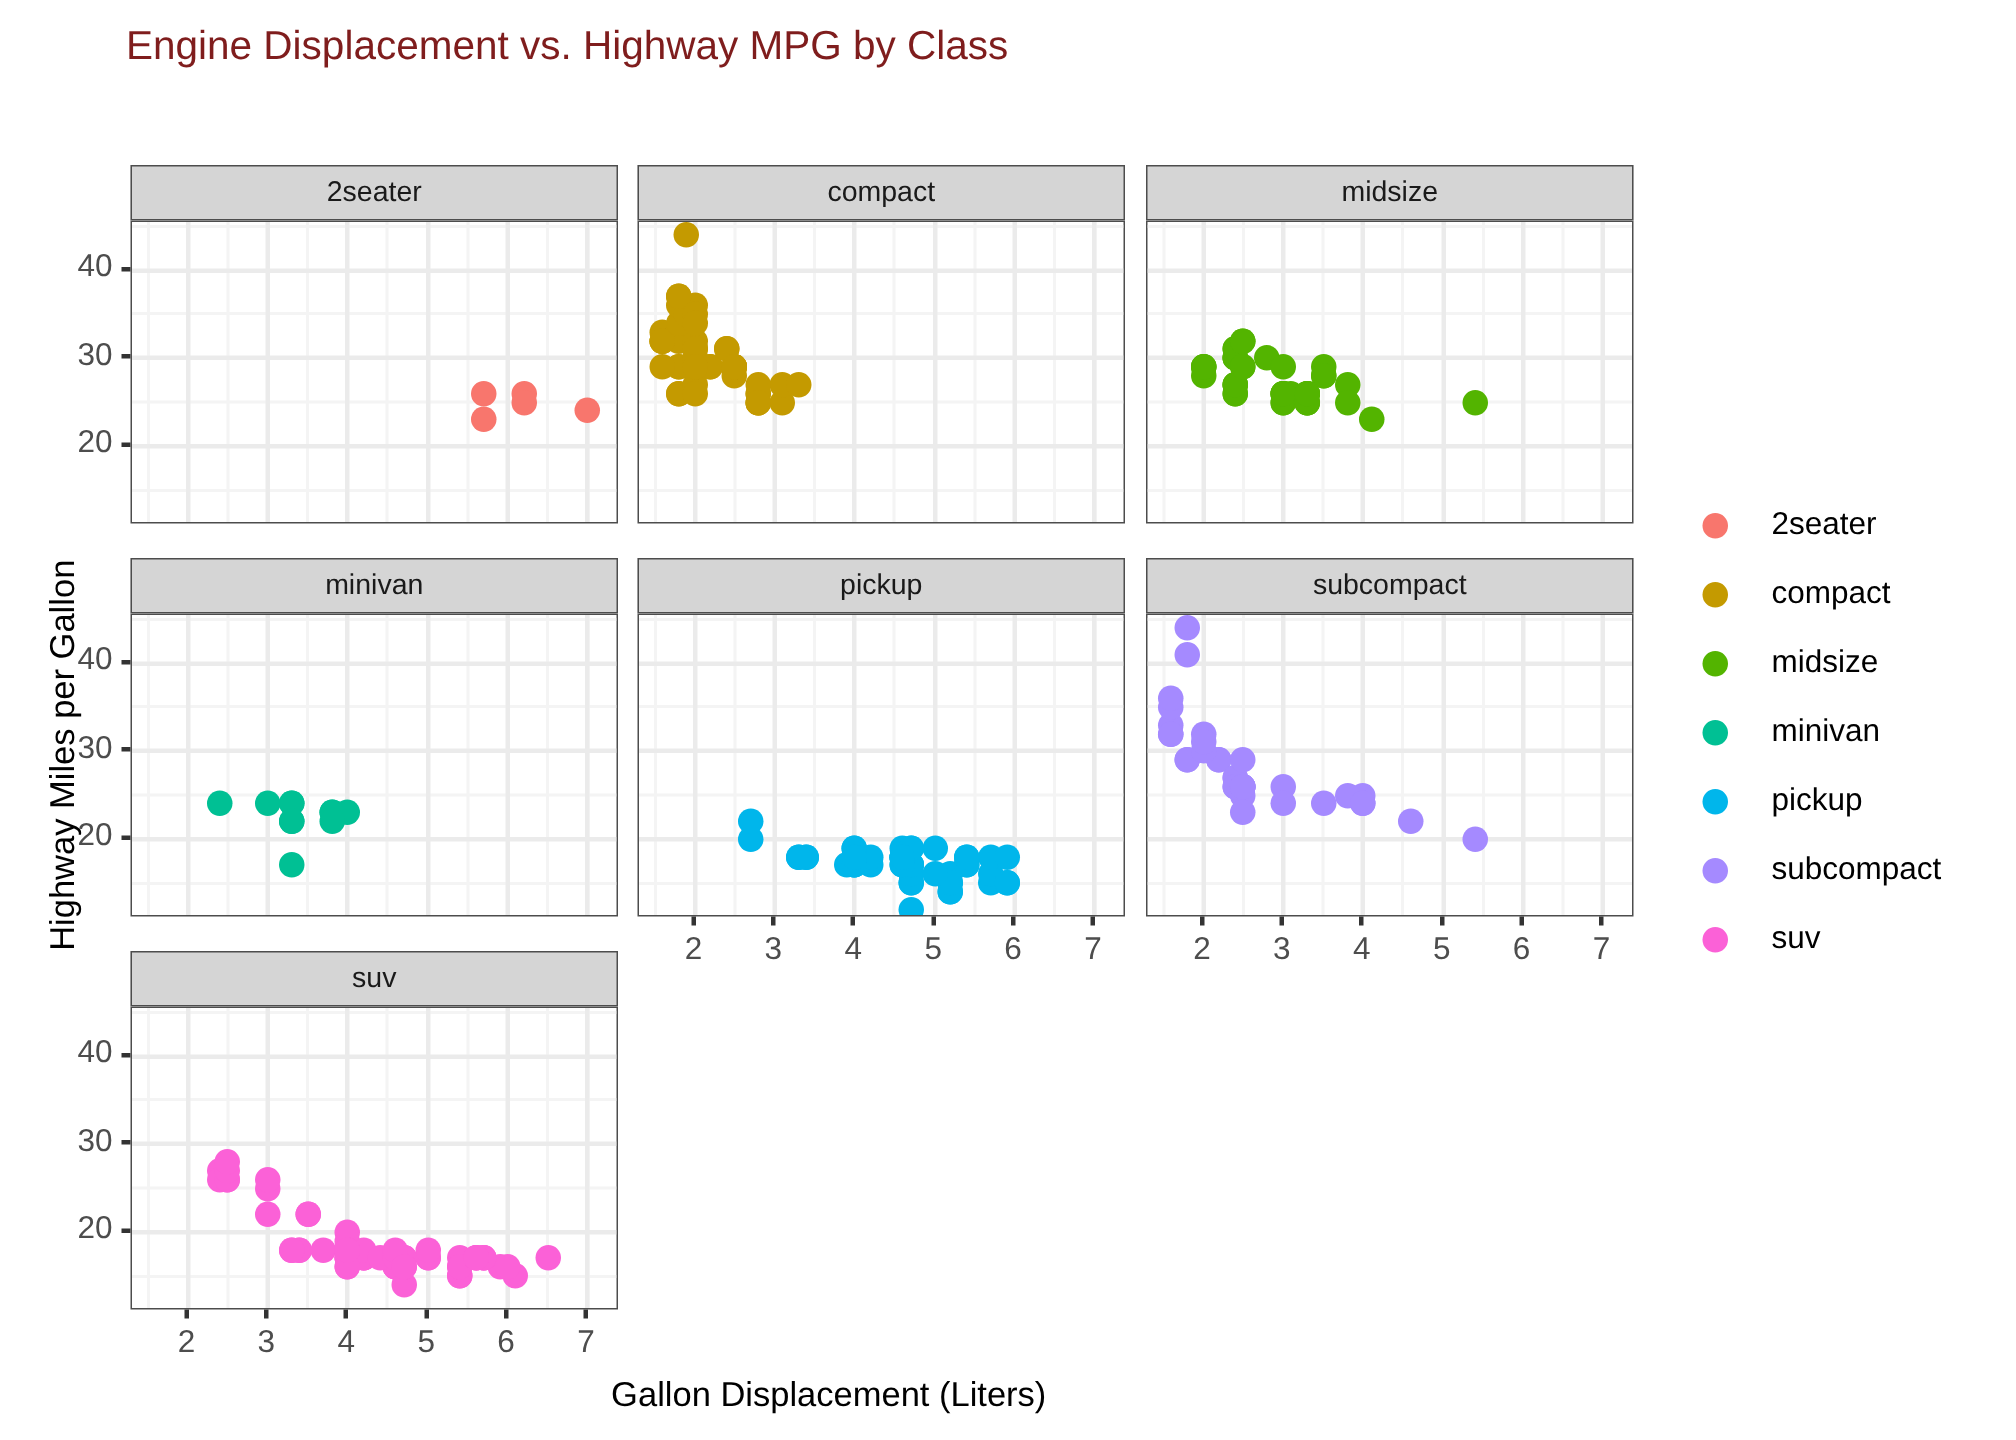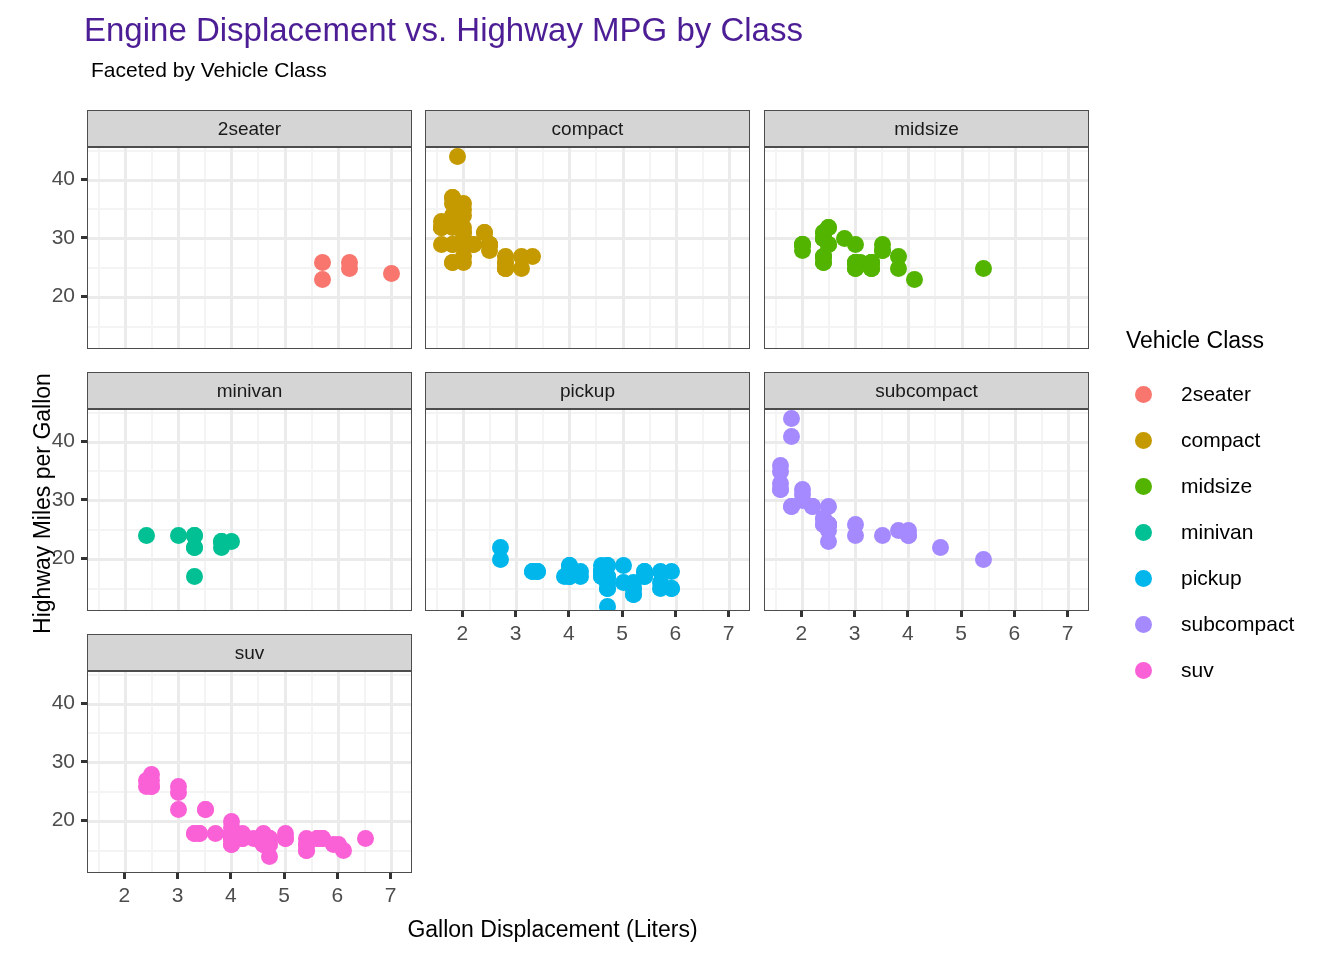--- a/index.html
+++ b/index.html
@@ -19,23 +19,23 @@
     position: absolute;
     left: 0; top: 0;
     width: 1344px;
     height: 960px;
   }
   .abs { position: absolute; }
 
   
   #chart-title {
     left: 84px; top: 14px;
-    font-size: 33px;
+    font-size: 27px;
     line-height: 32px;
-    color: #4c1d95;
+    color: #7f1d1d;
     white-space: nowrap;
   }
   #chart-subtitle {
     left: 91px; top: 57px;
     font-size: 21px;
     line-height: 26px;
     color: #000;
     white-space: nowrap;
   }
 
@@ -162,21 +162,20 @@
     color: #000;
     white-space: nowrap;
   }
 </style>
 </head>
 <body>
 
 <div id="plot-root">
 
   <div class="abs" id="chart-title">Engine Displacement vs. Highway MPG by Class</div>
-  <div class="abs" id="chart-subtitle">Faceted by Vehicle Class</div>
 
   <div class="abs" id="y-axis-title">Highway Miles per Gallon</div>
   <div class="abs" id="x-axis-title">Gallon Displacement (Liters)</div>
 
   <div id="facet-layer">
       <div class="facet" style="left: 87px; top: 110px; width: 325px; height: 239px;">
         <div class="facet-strip">2seater</div>
         <div class="facet-panel">
           <div class="grid-line grid-minor-h" style="top: 177.58px;"></div>
           <div class="grid-line grid-minor-h" style="top: 119.029px;"></div>
@@ -658,21 +657,20 @@
       <div class="xtick-label abs" style="left: 230.852px; top: 883px;">4</div>
       <div class="xtick-mark abs" style="left: 282.631px; top: 873px;"></div>
       <div class="xtick-label abs" style="left: 284.131px; top: 883px;">5</div>
       <div class="xtick-mark abs" style="left: 335.91px; top: 873px;"></div>
       <div class="xtick-label abs" style="left: 337.41px; top: 883px;">6</div>
       <div class="xtick-mark abs" style="left: 389.189px; top: 873px;"></div>
       <div class="xtick-label abs" style="left: 390.689px; top: 883px;">7</div>
     </div>
 
   <div class="abs" id="legend">
-    <div id="legend-title">Vehicle Class</div>
     <div id="legend-items">
         <div class="legend-item">
           <div class="legend-key">
             <div class="legend-dot" style="background: rgb(248, 118, 109);"></div>
           </div>
           <div class="legend-label">2seater</div>
         </div>
         <div class="legend-item">
           <div class="legend-key">
             <div class="legend-dot" style="background: rgb(196, 154, 0);"></div>

